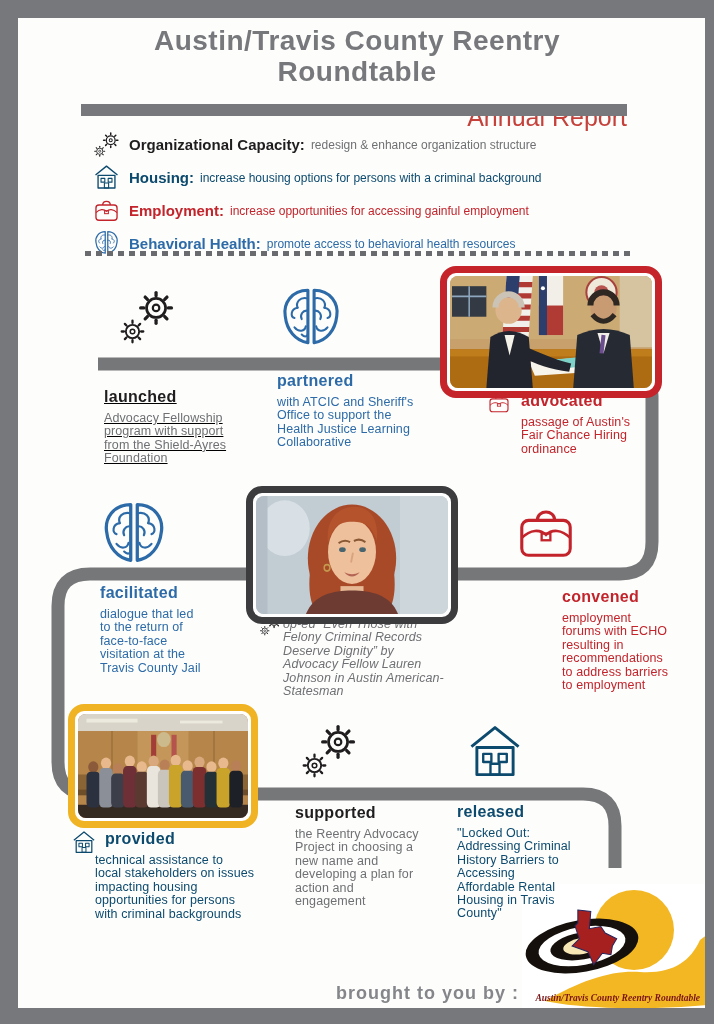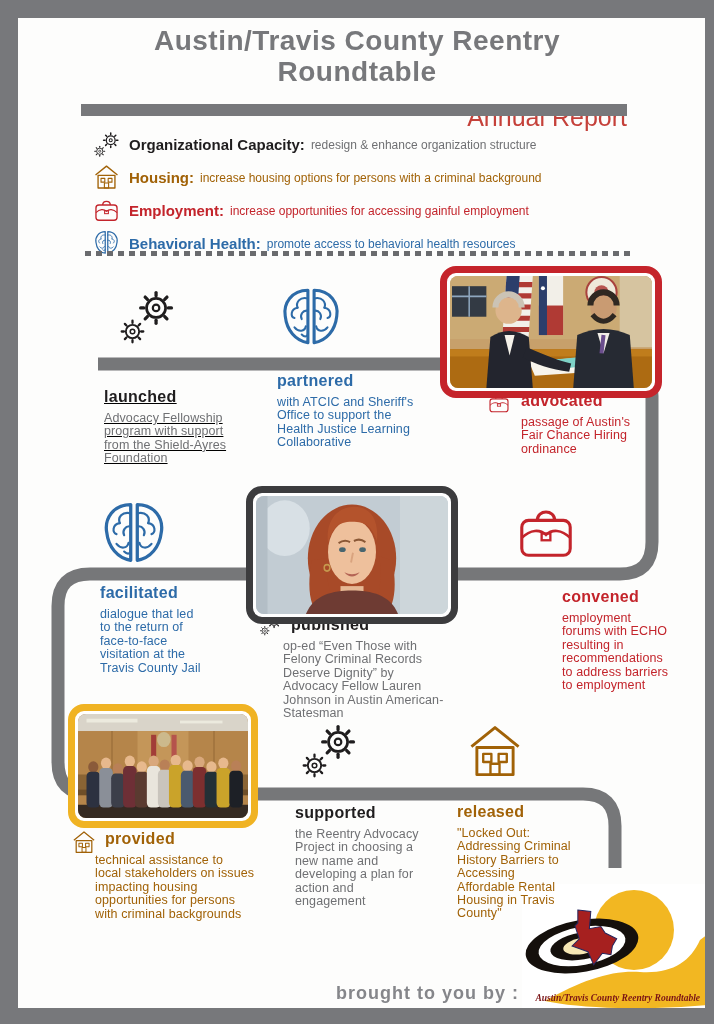--- a/index.html
+++ b/index.html
@@ -18,21 +18,21 @@
   #titlebar{position:absolute;left:81px;top:104px;width:546px;height:12px;background:#77787b;z-index:2;}
   
   #legend{position:absolute;left:93px;top:128px;z-index:2;}
   .lg-row{display:flex;align-items:center;height:33px;}
   .lg-ic{width:27px;height:27px;flex:0 0 27px;margin-right:9px;}
   .lg-label{font-weight:bold;font-size:15px;margin-right:6px;white-space:nowrap;}
   .lg-text{font-size:12px;white-space:nowrap;}
   #dashes{position:absolute;left:85px;top:251px;width:547px;height:5px;z-index:2;
           background:repeating-linear-gradient(90deg,#6a6b6e 0 6px,transparent 6px 11px);}
   
-  .black{color:#1f1d1e}.gray{color:#6f7073}.red{color:#c3242b}.yellow{color:#a16207}.blue{color:#2d6ba8}
+  .black{color:#1f1d1e}.gray{color:#6f7073}.red{color:#c3242b}.yellow{color:#0c4a6e}.blue{color:#2d6ba8}
   
   #path-svg{position:absolute;left:0;top:0;z-index:1;}
   
   .big-ic{position:absolute;z-index:2;}
   .big-ic svg{width:100%;height:100%;}
   #ic-gears1{left:118px;top:286px;width:58px;height:62px;}
   #ic-brain1{left:278px;top:286px;width:66px;height:62px;}
   #ic-brain2{left:99px;top:500px;width:70px;height:66px;}
   #ic-brief2{left:514px;top:502px;width:64px;height:62px;}
   #ic-gears3{left:300px;top:722px;width:58px;height:58px;}
@@ -43,21 +43,21 @@
   #ic-pub{left:259px;top:611px;width:23px;height:28px;}
   #ic-prov{left:71px;top:830px;width:26px;height:25px;}
   
   .tb{position:absolute;z-index:2;}
   .tb h4{font-size:16px;font-weight:bold;margin:0 0 6px 0;letter-spacing:.3px;}
   .tb p{font-size:12.5px;line-height:13.4px;margin:0;white-space:pre-line;letter-spacing:.1px;}
   #tb-launched{left:104px;top:388px;width:170px;text-decoration:underline;}
   #tb-partnered{left:277px;top:372px;width:185px;}
   #tb-advocated{left:521px;top:392px;width:155px;}
   #tb-facilitated{left:100px;top:584px;width:155px;}
-  #tb-published{left:283px;top:616px;width:205px;}
+  #tb-published{left:283px;top:594px;width:205px;font-style:italic;}
   #tb-published h4{margin-left:8px;}
   #tb-convened{left:538px;top:588px;width:155px;margin-left:24px;}
   #tb-provided{left:95px;top:830px;width:200px;}
   #tb-provided h4{margin-left:10px;}
   #tb-supported{left:295px;top:804px;width:175px;}
   #tb-released{left:457px;top:803px;width:158px;z-index:4;}
   
   .photo{position:absolute;border-radius:16px;background:#fff;padding:3px;z-index:3;box-sizing:border-box;}
   .photo svg{display:block;width:100%;height:100%;border-radius:8px;}
   #ph1{left:440px;top:266px;width:222px;height:132px;border:7px solid #c5242b;}

